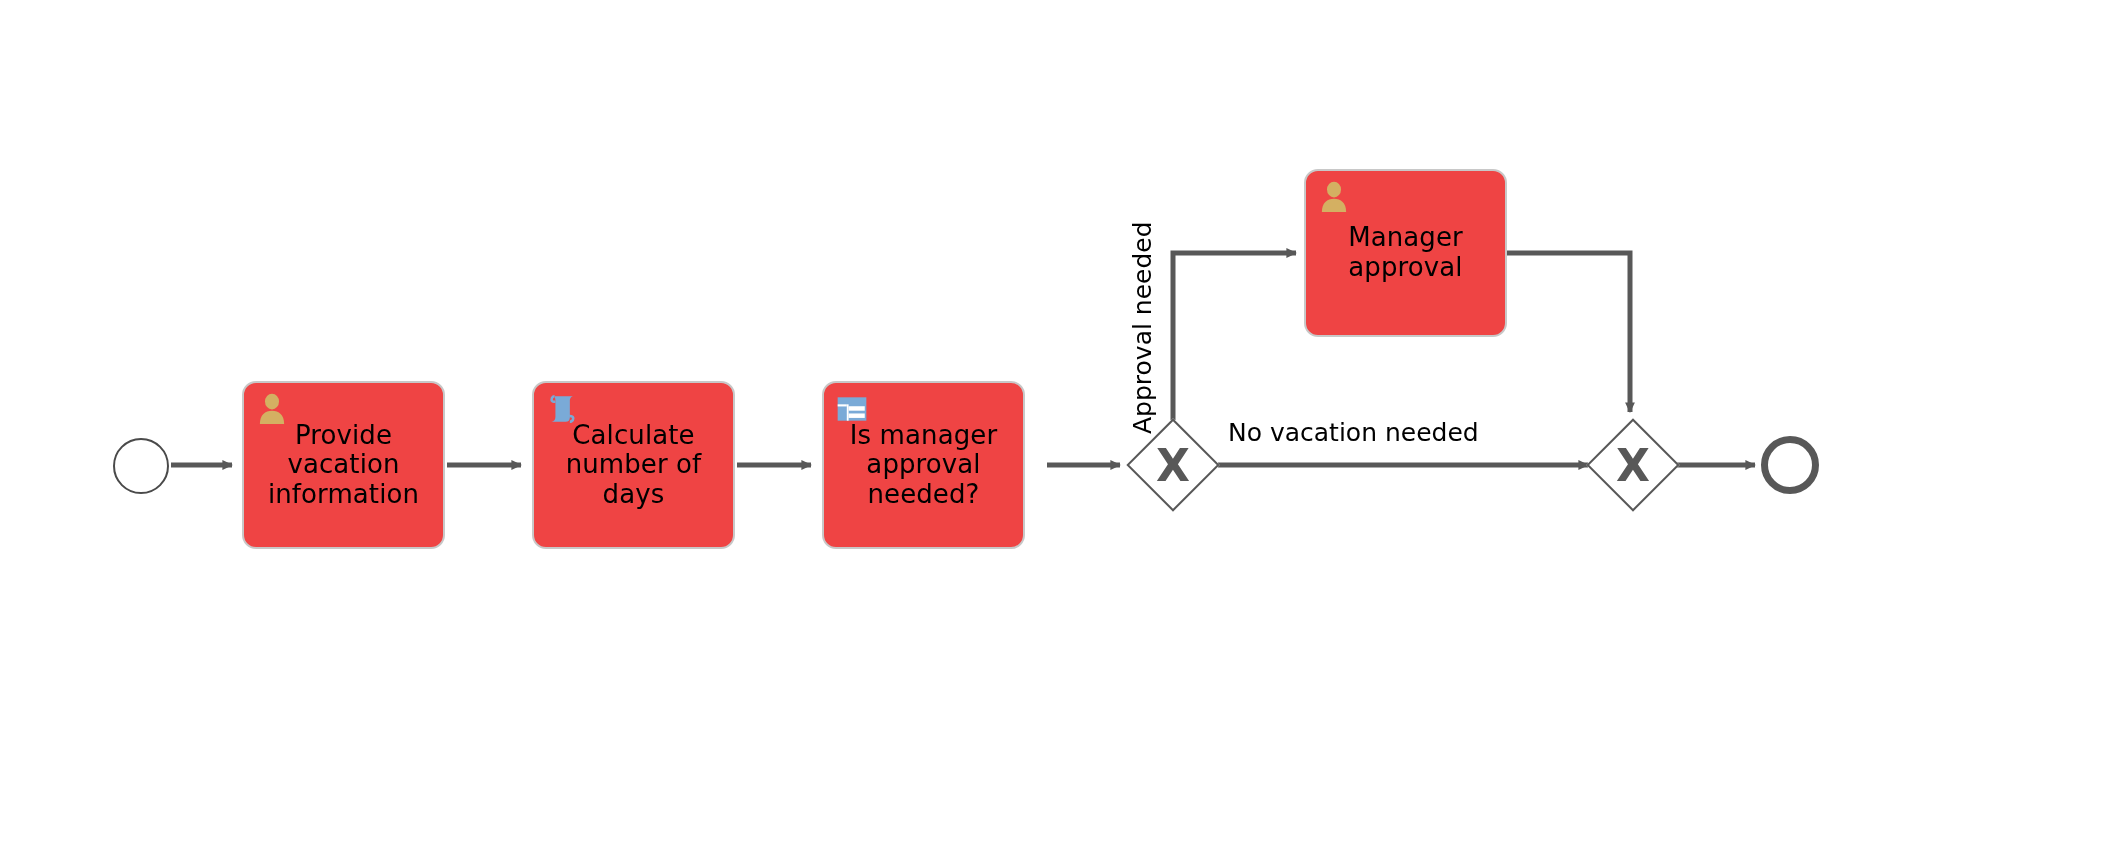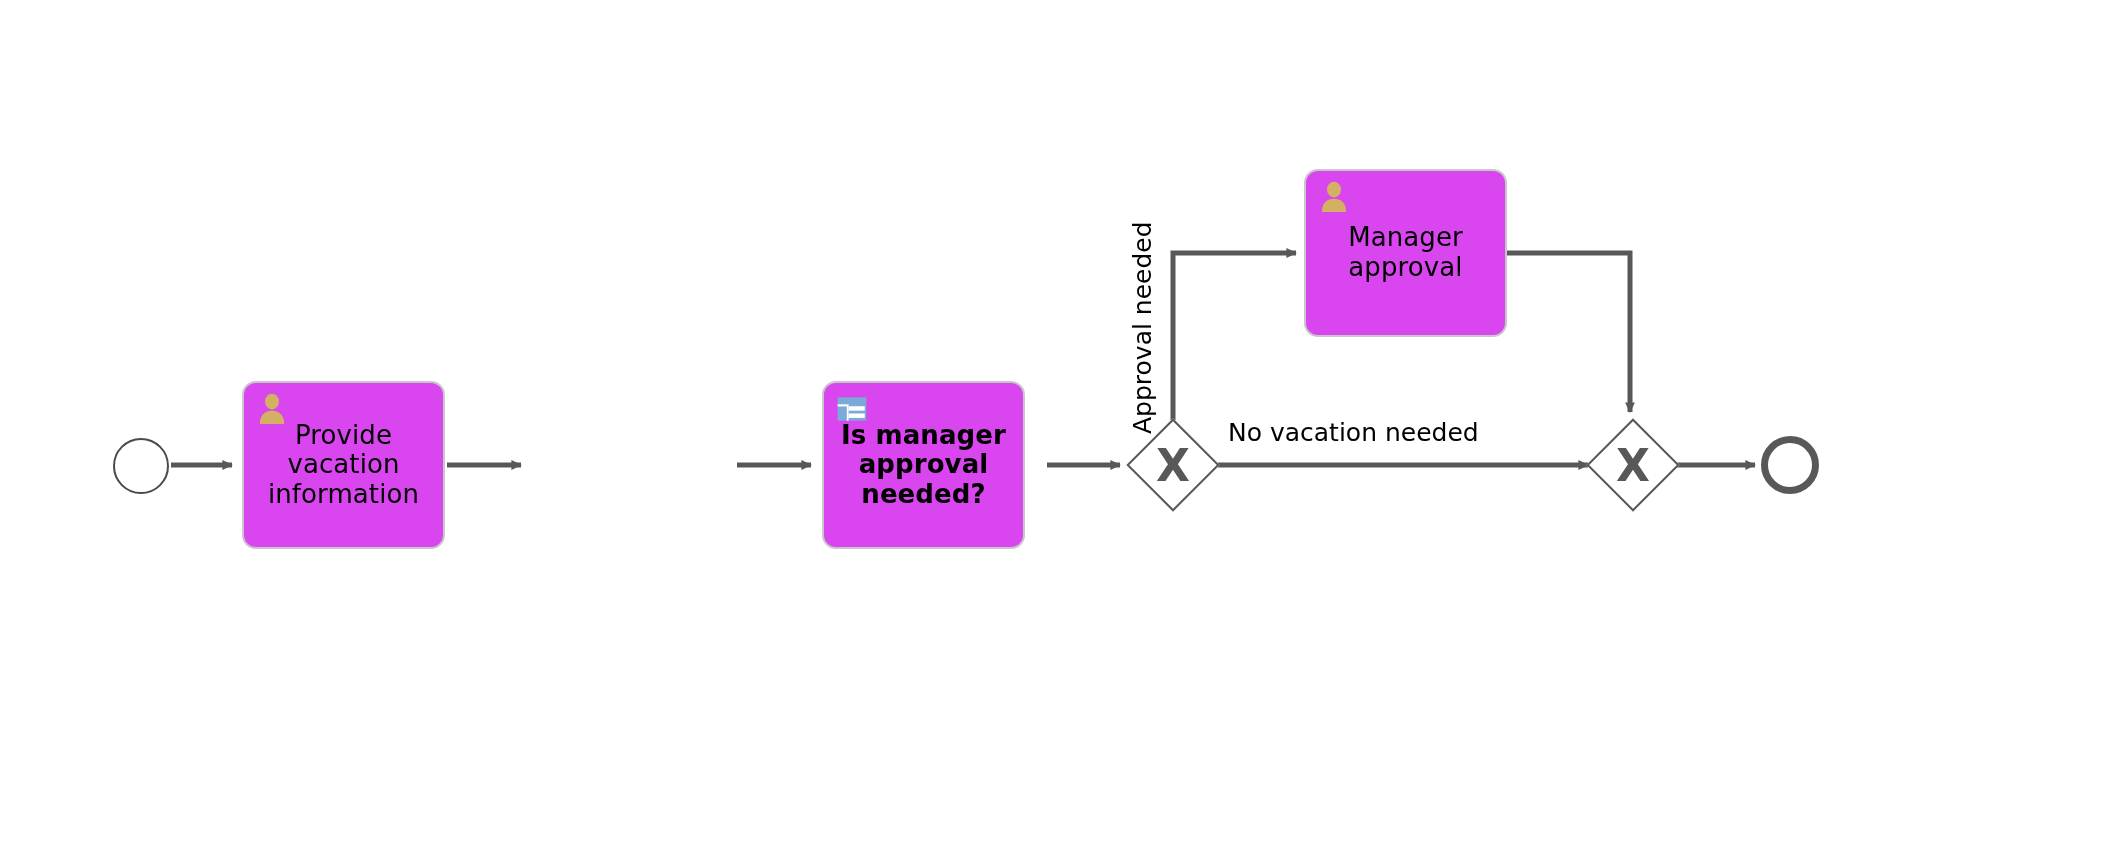--- a/index.html
+++ b/index.html
@@ -36,21 +36,21 @@
   .event-start {
     border: 2px solid #4a4a4a;
   }
   .event-end {
     border: 7px solid #585858;
   }
   
   .task {
     position: absolute;
     box-sizing: border-box;
-    background: #d946ef;
+    background: #ef4444;
     border: 2px solid #c8c8c8;
     border-radius: 14px;
     display: flex;
     align-items: center;
     justify-content: center;
   }
   .task-label {
     font-size: 26px;
     line-height: 1.14;
     color: #000000;
@@ -146,22 +146,34 @@
     <span class="task-icon">
       <svg viewBox="0 0 32 32" xmlns="http://www.w3.org/2000/svg">
         <ellipse cx="16" cy="9" rx="6.6" ry="7.4" fill="#d4b062"></ellipse>
         <path d="M4.6 30 C4.6 21.6 9.5 17.6 16 17.6 C22.5 17.6 27.4 21.6 27.4 30 Z" fill="#d4b062"></path>
       </svg>
     </span>
     <span class="task-label">Provide vacation
 information</span>
   </div>
 
-
-  <div class="task" style="left:822px; top:381px; width:203px; height:168px;font-weight:bold;">
+  <div class="task" style="left:532px; top:381px; width:203px; height:168px;">
+    <span class="task-icon">
+      <svg viewBox="0 0 32 32" xmlns="http://www.w3.org/2000/svg">
+        <path d="M9 4 H27 C24.4 4 23.4 6.2 23.4 8.4 V24 C23.4 26.6 22 28 19.6 28 H6
+                 C8.6 28 9.8 26 9.8 23.6 V8.4 C9.8 6 9 4 9 4 Z" fill="#7aaad7"></path>
+        <path d="M9 4 C9 4 6.2 4 6.2 7.2 C6.2 9.6 9.8 9.2 9.8 9.2" fill="none" stroke="#7aaad7" stroke-width="2.4"></path>
+        <path d="M23.4 28 C23.4 28 26.6 28 26.6 24.8 C26.6 22.2 22.8 22.6 22.8 22.6" fill="none" stroke="#7aaad7" stroke-width="2.4"></path>
+      </svg>
+    </span>
+    <span class="task-label">Calculate
+number of days</span>
+  </div>
+
+  <div class="task" style="left:822px; top:381px; width:203px; height:168px;">
     <span class="task-icon">
       <svg viewBox="0 0 32 32" xmlns="http://www.w3.org/2000/svg">
         <rect x="2.5" y="5" width="27" height="22" fill="#7aaad7"></rect>
         <rect x="2.5" y="11.6" width="8.6" height="15.4" fill="#ffffff" opacity="0.0"></rect>
         <rect x="12.8" y="13.4" width="15.2" height="4.2" fill="#ffffff"></rect>
         <rect x="12.8" y="20.2" width="15.2" height="4.2" fill="#ffffff"></rect>
         <rect x="2.5" y="11.6" width="8.6" height="2.0" fill="#ffffff"></rect>
         <rect x="11.1" y="11.6" width="1.7" height="15.4" fill="#ffffff"></rect>
       </svg>
     </span>

